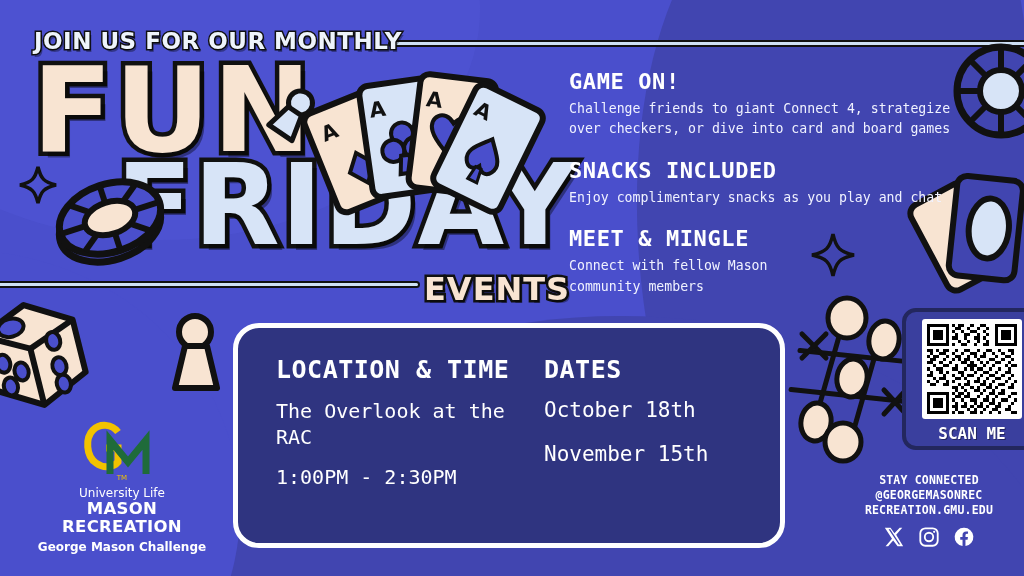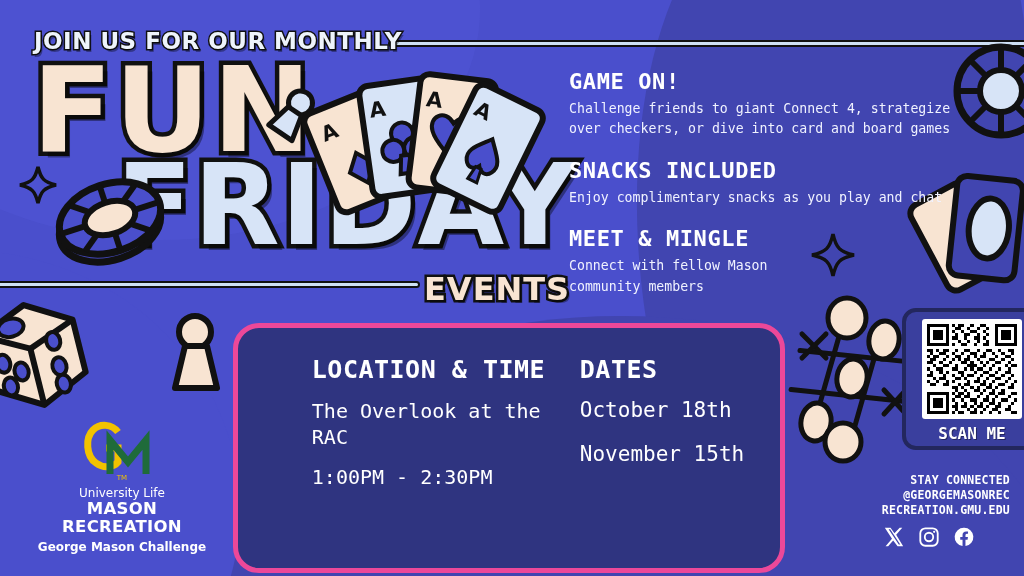--- a/index.html
+++ b/index.html
@@ -112,27 +112,26 @@
   .feat-body {
     font-family:"DejaVu Sans Mono", monospace;
     font-size:13.2px; line-height:1.55;
     color:#f0f2ff;
     max-width:400px;
   }
 
   
   .card {
     position:absolute; left:233px; top:323px;
-    width:552px; height:250px;
+    width:552px; height:225px;
     background:#2f3480;
-    border:5px solid #ec4899;
+    border:5px solid #ffffff;
     border-radius:26px;
     display:flex;
     padding:28px 0 0 38px;
-    justify-content:center;
   }
   .card-col { flex:0 0 auto; }
   .col-location { width:268px; }
   .card-h {
     font-family:"DejaVu Sans Mono", monospace;
     font-weight:bold; font-size:25px;
     color:#fff; line-height:1.12;
     letter-spacing:.5px;
     margin-bottom:14px;
   }
@@ -195,21 +194,20 @@
   
   .connect {
     position:absolute; left:848px; top:473px;
     width:162px; text-align:center;
   }
   .connect-line {
     font-family:"DejaVu Sans Mono", monospace;
     font-weight:bold; font-size:11.5px;
     color:#fff; line-height:1.32;
     letter-spacing:.2px;
-    text-align:right;
   }
   .socials {
     margin-top:7px;
     display:flex; justify-content:center; gap:13px;
   }
   .socials svg { display:block; }
 
   
   .deco { position:absolute; pointer-events:none; }
   .deco svg { display:block; overflow:visible; }

